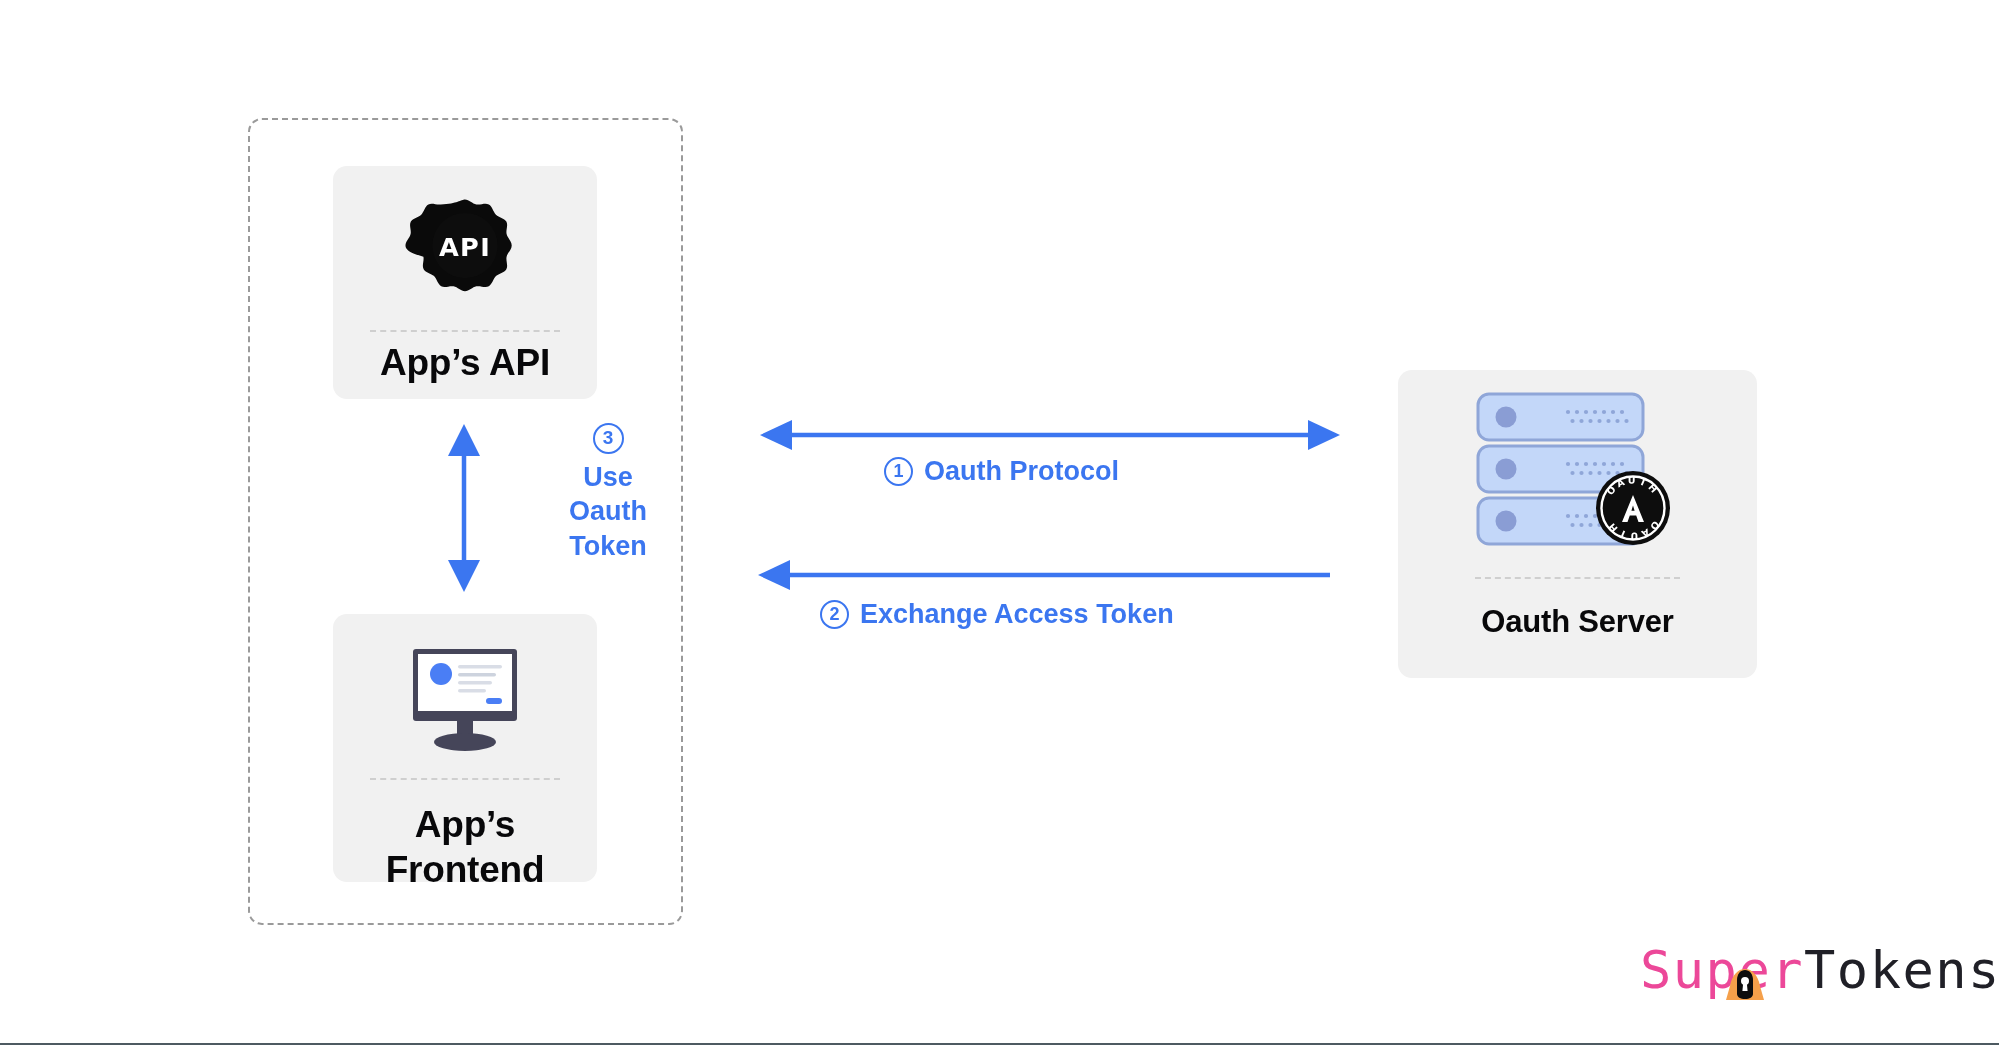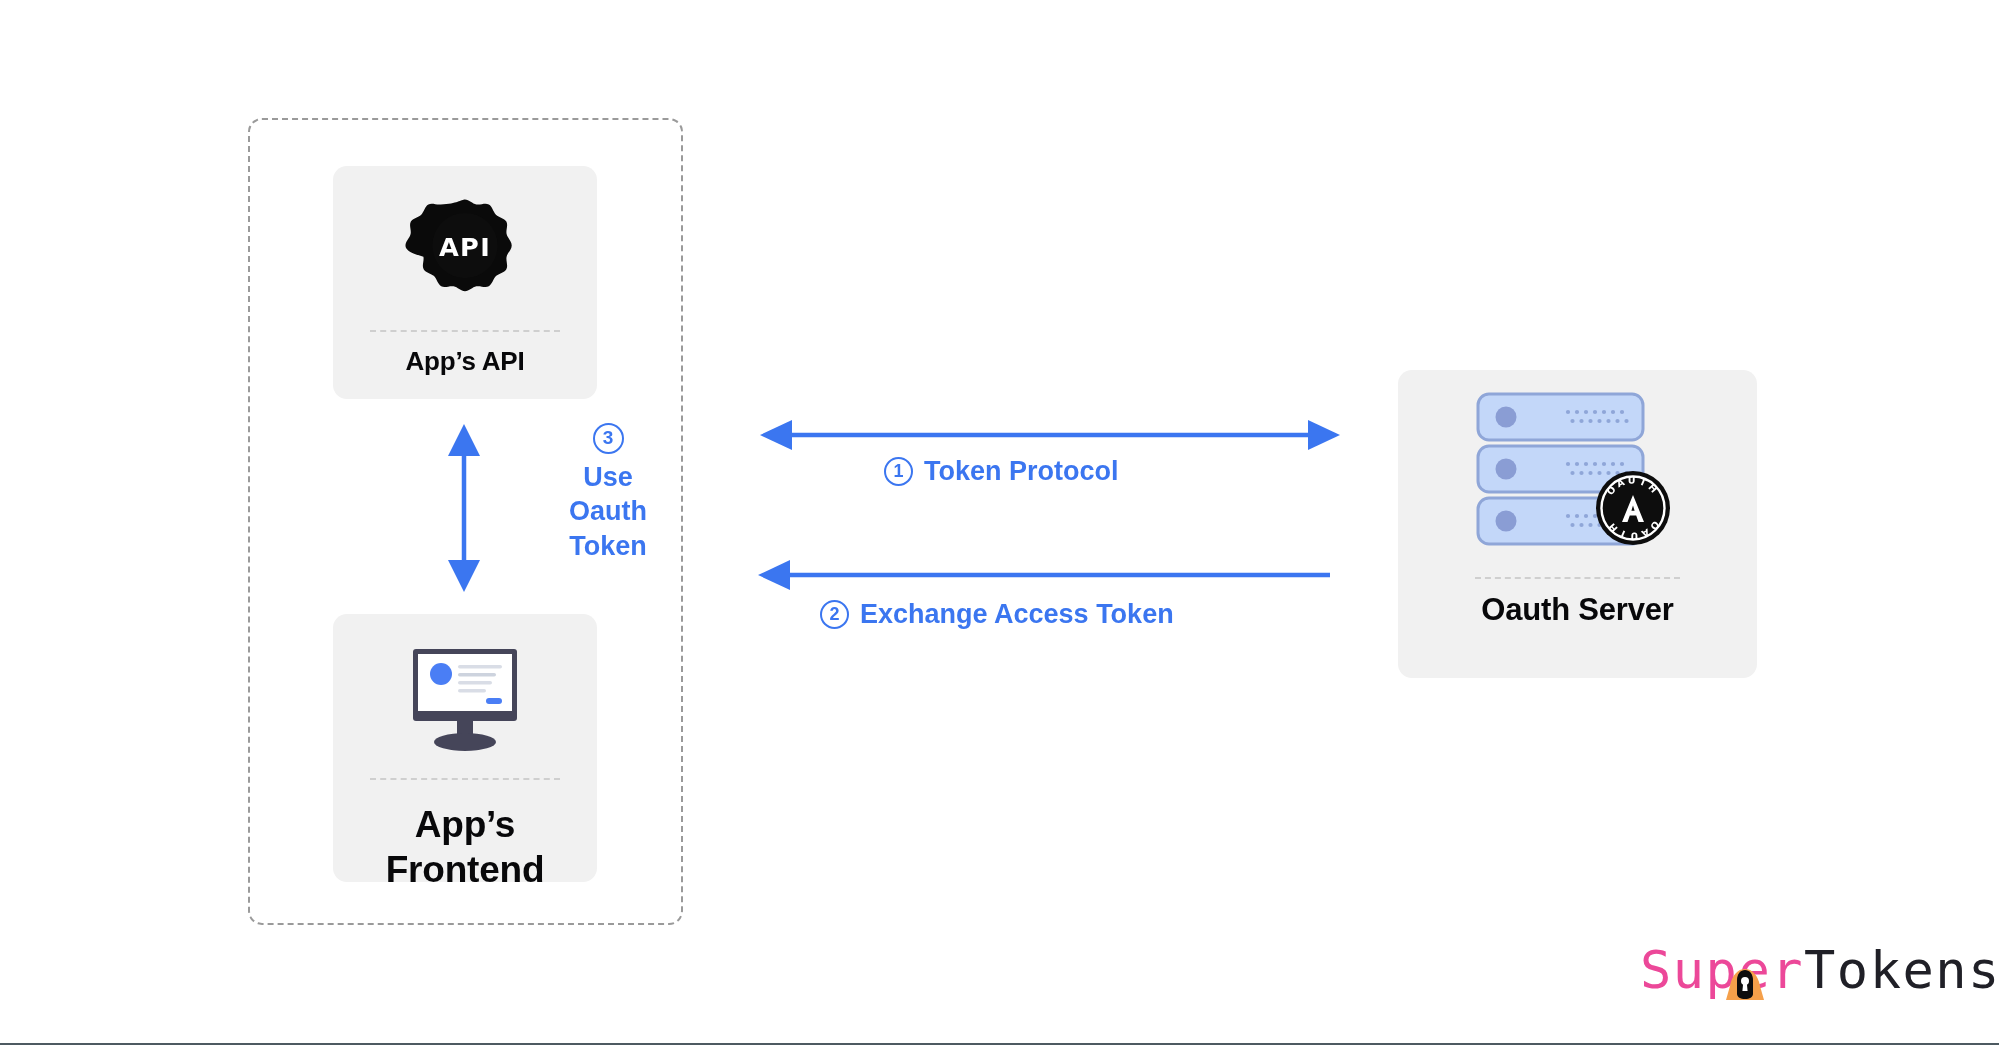--- a/index.html
+++ b/index.html
@@ -77,29 +77,29 @@
   }
   .card-label {
     font-weight: 700;
     color: #08080a;
     text-align: center;
     letter-spacing: -0.2px;
     line-height: 1.22;
   }
   .card-api .card-icon-area { height: 140px; margin-top: 14px; }
   .card-api .card-divider { margin-top: 10px; }
-  .card-api .card-label { font-size: 26px; margin-top: 14px; }
+  .card-api .card-label { font-size: 37px; margin-top: 8px; }
 
   .card-frontend .card-icon-area { height: 130px; margin-top: 22px; }
   .card-frontend .card-divider { margin-top: 12px; }
   .card-frontend .card-label { font-size: 37px; margin-top: 22px; }
 
   .card-server .card-icon-area { height: 185px; margin-top: 18px; }
   .card-server .card-divider { margin-top: 4px; width: 57%; }
-  .card-server .card-label { font-size: 31px; margin-top: 12px; }
+  .card-server .card-label { font-size: 31px; margin-top: 24px; }
 
   
   .flow-label {
     position: absolute;
     color: #3b76f0;
     font-weight: 700;
     white-space: nowrap;
     display: flex;
     align-items: center;
     gap: 11px;
@@ -300,21 +300,21 @@
 
     <g>
       <line x1="464" y1="448" x2="464" y2="568" stroke="#3b76f0" stroke-width="4.5"></line>
       <polygon points="464,424 448,456 480,456" fill="#3b76f0"></polygon>
       <polygon points="464,592 448,560 480,560" fill="#3b76f0"></polygon>
     </g>
   </svg>
 
   <div class="flow-label label-oauth-protocol">
     <span class="step-badge">1</span>
-    <span>Token Protocol</span>
+    <span>Oauth Protocol</span>
   </div>
 
   <div class="flow-label label-exchange">
     <span class="step-badge">2</span>
     <span>Exchange Access Token</span>
   </div>
 
   <div class="label-use-token">
     <span class="step-badge">3</span>
     <div>Use</div>

